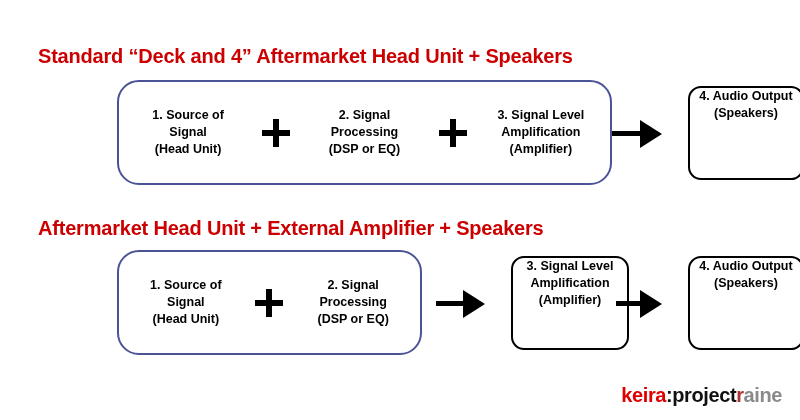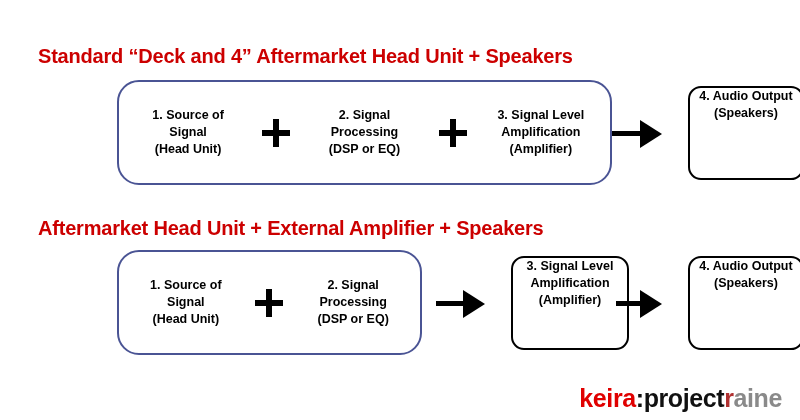--- a/index.html
+++ b/index.html
@@ -135,21 +135,21 @@
 
   #arrow-2b { left: 604px; width: 46px; }
   #arrow-2b .shaft { width: 26px; }
   #arrow-2b .head  { left: 24px; }
 
   
   #logo {
     position: absolute;
     right: 18px;
     top: 384px;
-    font-size: 25px;
+    font-size: 20px;
     font-weight: bold;
     letter-spacing: -0.4px;
     white-space: nowrap;
   }
   #logo .part-red    { color: #e00000; }
   #logo .part-black  { color: #111111; }
   #logo .part-accent { color: #b03030; }
   #logo .part-gray   { color: #8a8a8a; }
 </style>
 </head>

